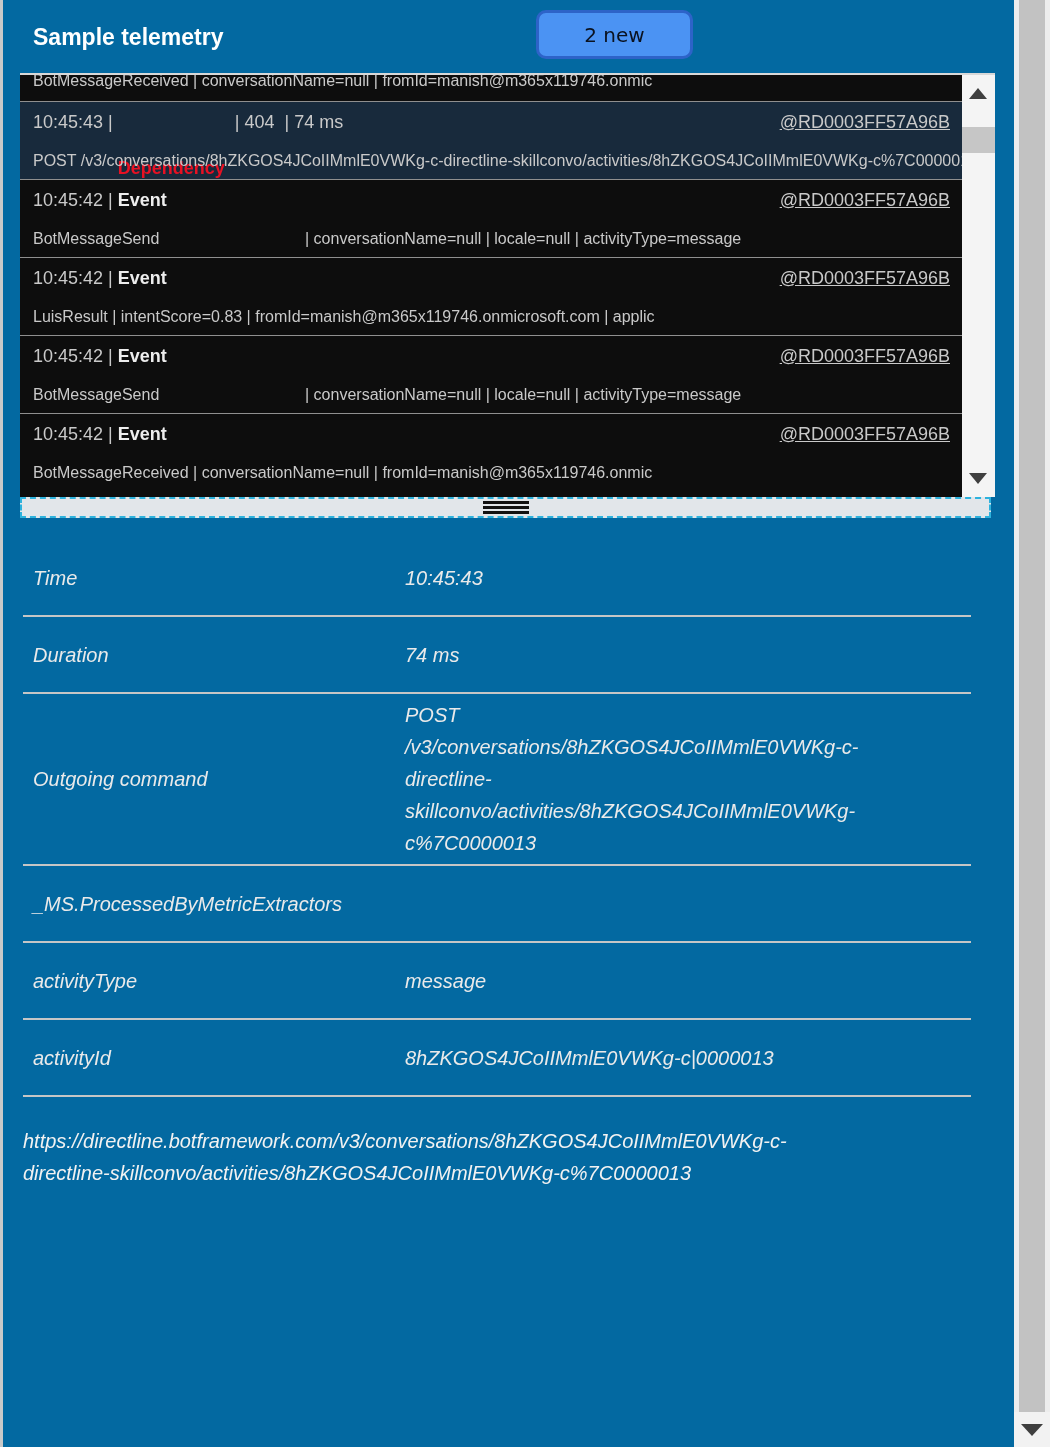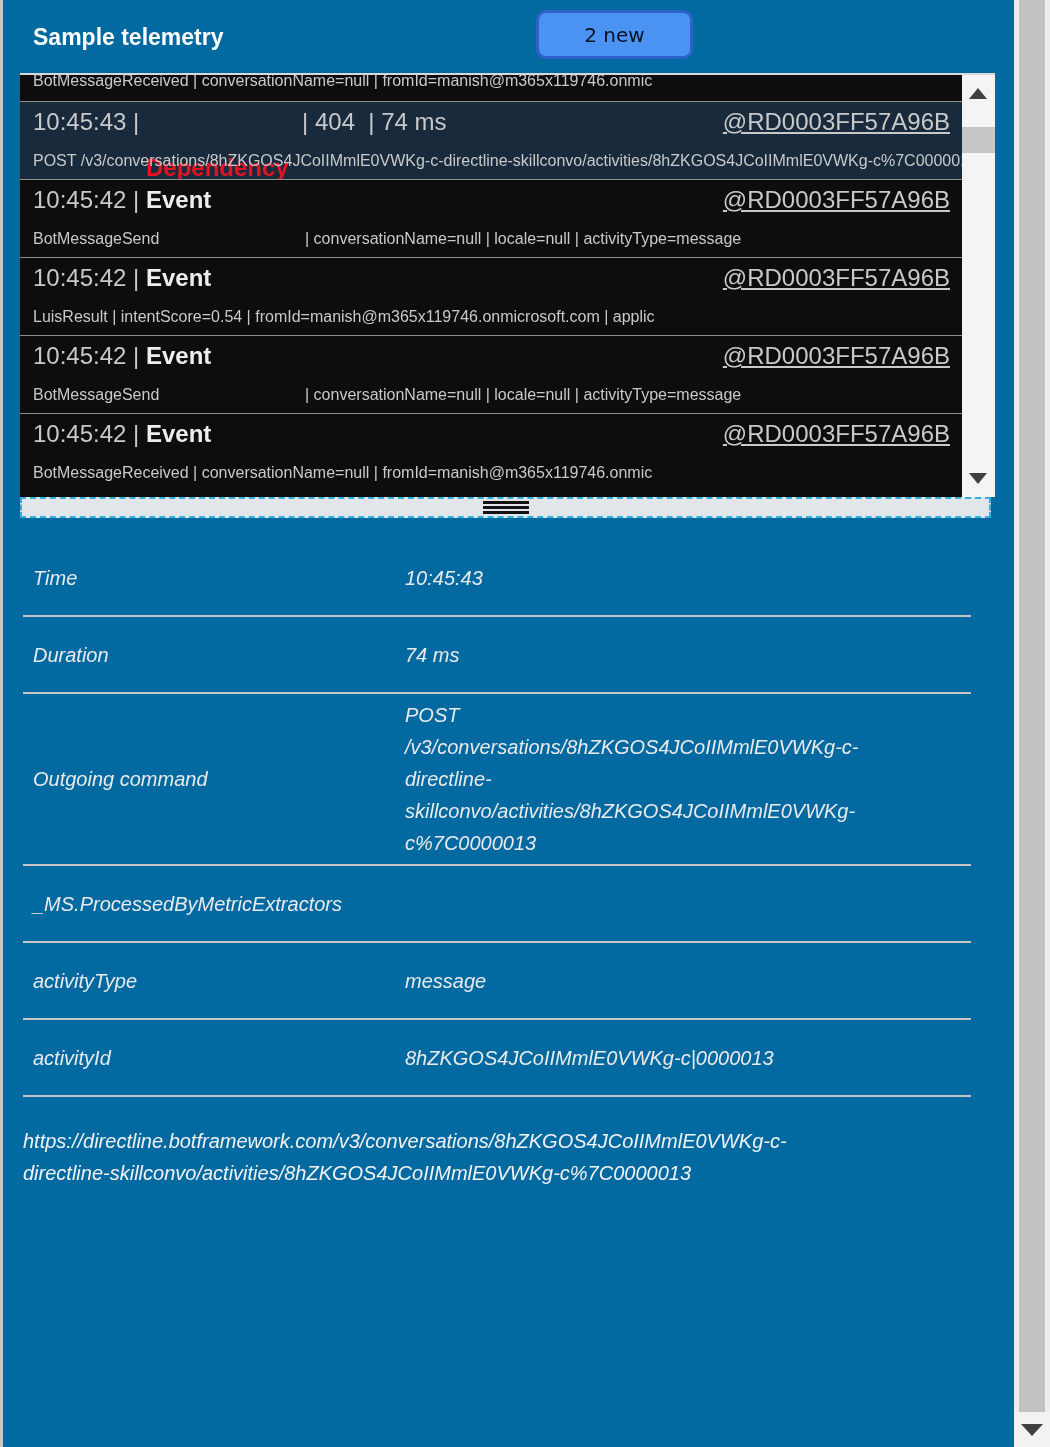--- a/index.html
+++ b/index.html
@@ -25,21 +25,21 @@
   
   .list{
     position:absolute;left:20px;top:73px;width:975px;height:424px;
     background:#0d0d0d;border-top:2px solid #d8d8d8;overflow:hidden;
   }
   .rows{position:absolute;left:0;top:0;right:33px;bottom:0;overflow:hidden;}
   .entry{height:78px;border-top:1px solid #8f8f8f;overflow:hidden;cursor:pointer;}
   .entry.partial{height:26px;border-top:none;}
   .entry.partial .l2{margin-top:-14px;}
   .entry.selected{background:#182a3c;}
-  .l1{display:flex;height:39px;line-height:40px;padding:0 12px 0 13px;font-size:24px;}
+  .l1{display:flex;height:39px;line-height:40px;padding:0 12px 0 13px;font-size:18px;}
   .l2{height:39px;line-height:40px;padding:0 6px 0 13px;font-size:16px;
       white-space:pre;overflow:hidden;color:#c9c9c9;}
   .lleft{white-space:pre;color:#c9c9c9;overflow:hidden;}
   .etype{font-weight:700;color:#ededed;}
   .etype.red{color:#e81123;margin-top:46px;}
   .host{margin-left:auto;color:#c9c9c9;white-space:pre;text-decoration:underline;}
   .ename{white-space:pre;}
   .ename.pad{display:inline-block;min-width:272px;}
 
   
@@ -113,21 +113,21 @@
         <div class="l2"><span class="ename pad">BotMessageSend</span><span>| conversationName=null | locale=null | activityType=message</span></div>
       </div>
 
       <div class="entry">
         <div class="l1">
           <span class="lleft">10:45:42 | </span>
             <span class="etype">Event</span>
             <span class="lleft"></span>
           <span class="host">@RD0003FF57A96B</span>
         </div>
-        <div class="l2"><span class="ename">LuisResult</span><span> | intentScore=0.54 | fromId=manish@m365x119746.onmicrosoft.com | applic</span></div>
+        <div class="l2"><span class="ename">LuisResult</span><span> | intentScore=0.83 | fromId=manish@m365x119746.onmicrosoft.com | applic</span></div>
       </div>
 
       <div class="entry">
         <div class="l1">
           <span class="lleft">10:45:42 | </span>
             <span class="etype">Event</span>
             <span class="lleft"></span>
           <span class="host">@RD0003FF57A96B</span>
         </div>
         <div class="l2"><span class="ename pad">BotMessageSend</span><span>| conversationName=null | locale=null | activityType=message</span></div>

